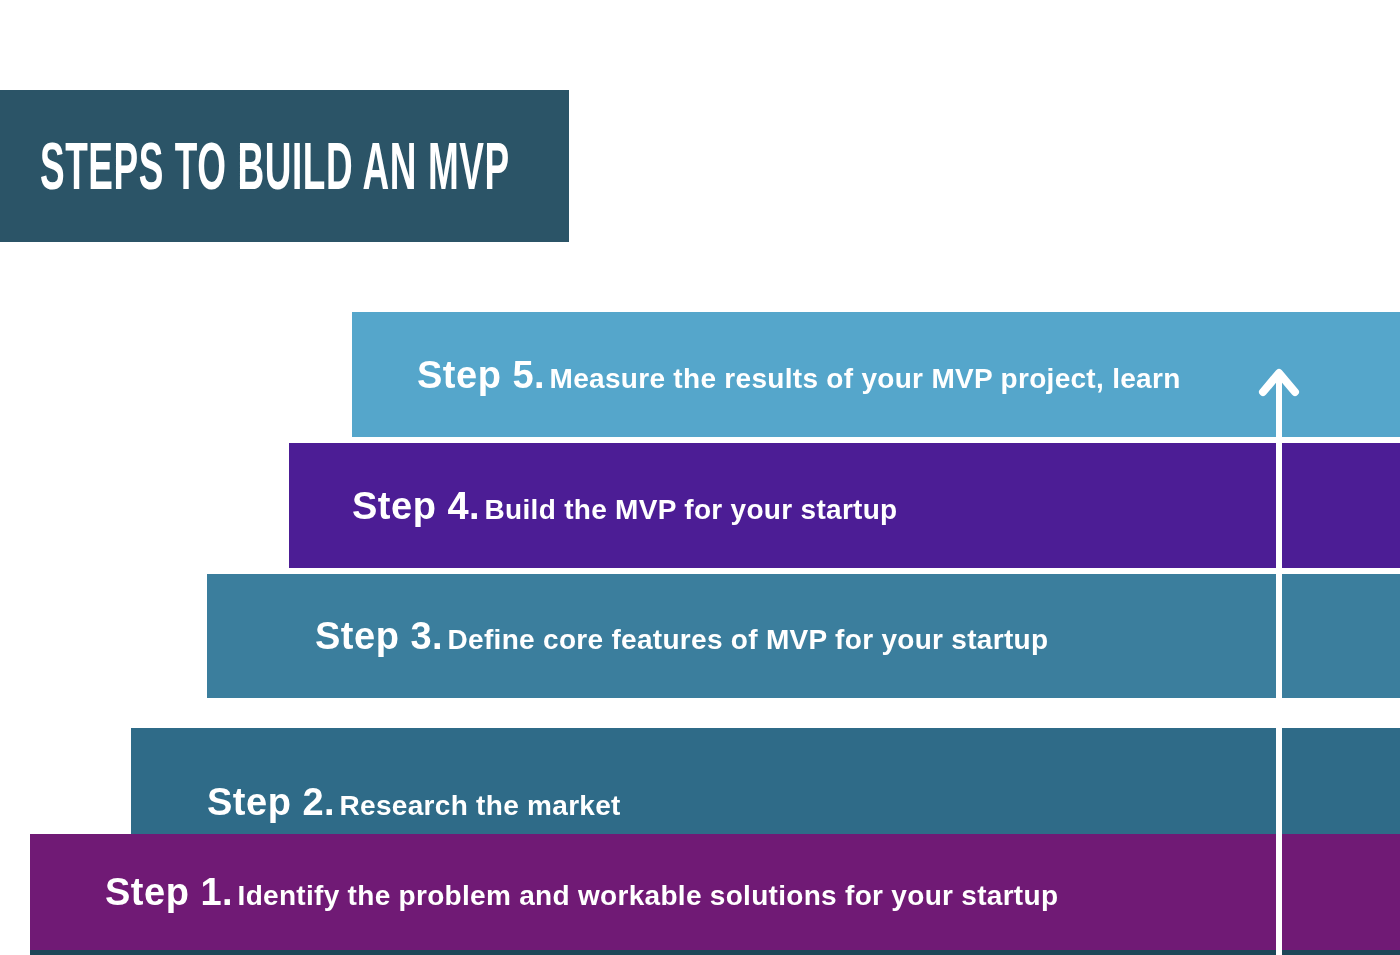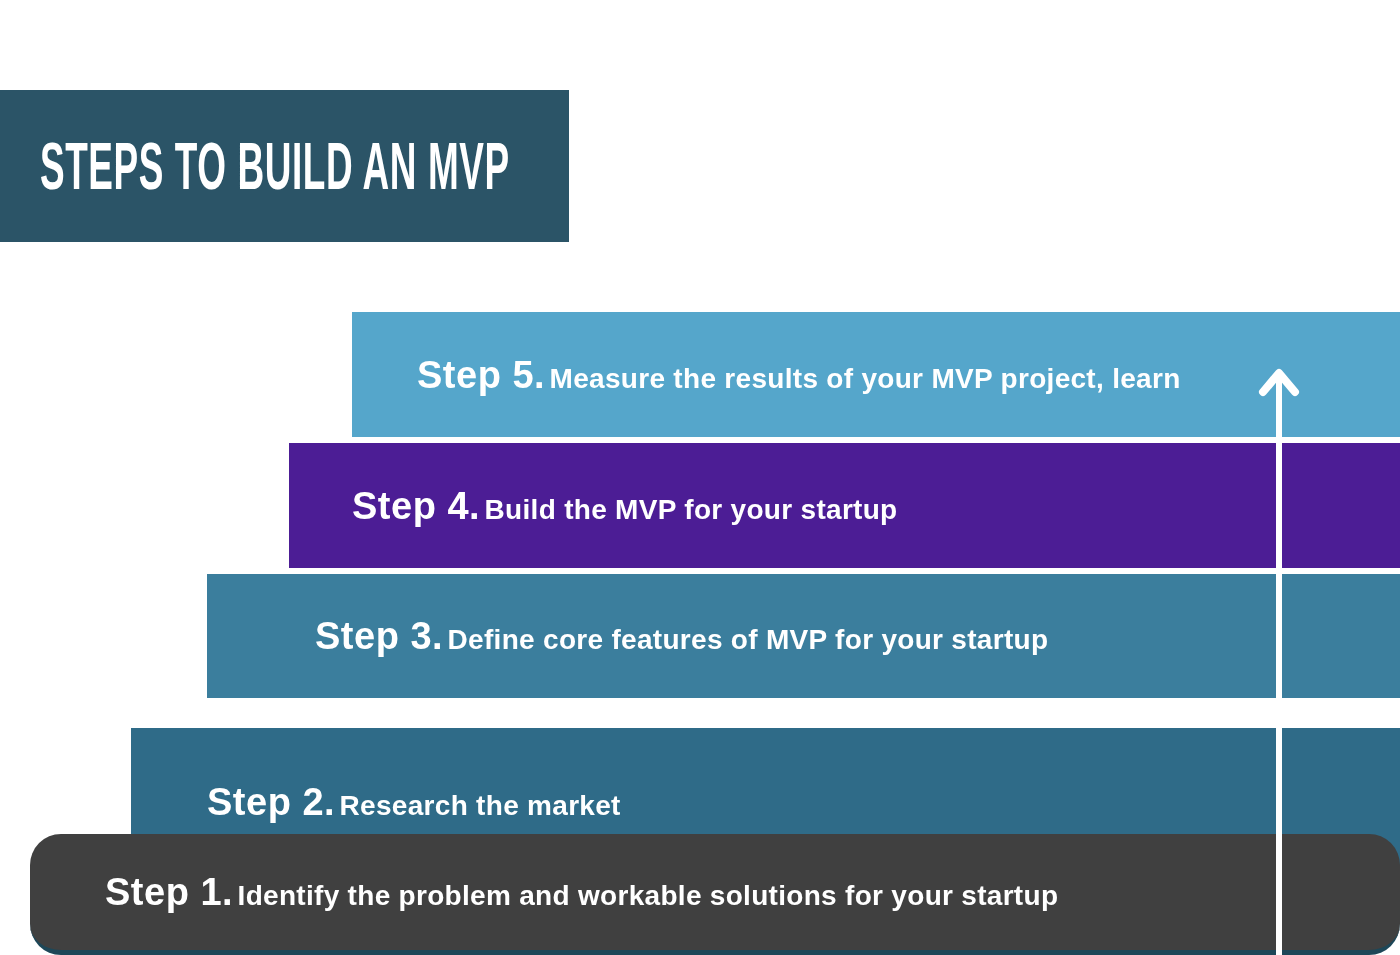--- a/index.html
+++ b/index.html
@@ -99,21 +99,21 @@
   <div class="bar bar-3" style="background-color: rgb(59, 126, 157);">
     <p class="bar-label"><span class="step-prefix">Step 3.</span>
       <span class="step-desc">Define core features of MVP for your startup</span></p>
   </div>
 
   <div class="bar bar-2" style="background-color: rgb(47, 107, 136);">
     <p class="bar-label"><span class="step-prefix">Step 2.</span>
       <span class="step-desc">Research the market</span></p>
   </div>
 
-  <div class="bar bar-1" style="background-color: #404040; border-radius: 31px;">
+  <div class="bar bar-1" style="background-color: #701a75;">
     <p class="bar-label"><span class="step-prefix">Step 1.</span>
       <span class="step-desc">Identify the problem and workable solutions for your startup</span></p>
   </div>
 
   <svg class="arrow-svg" viewBox="0 0 80 595" aria-hidden="true">
     <line x1="39" y1="16" x2="39" y2="595" stroke-width="6" stroke="#ffffff"></line>
     <polyline points="23,32 39,13 55,32" stroke-width="8" stroke-linecap="round" stroke-linejoin="round" stroke="#ffffff"></polyline>
   </svg>
 
 </div>

